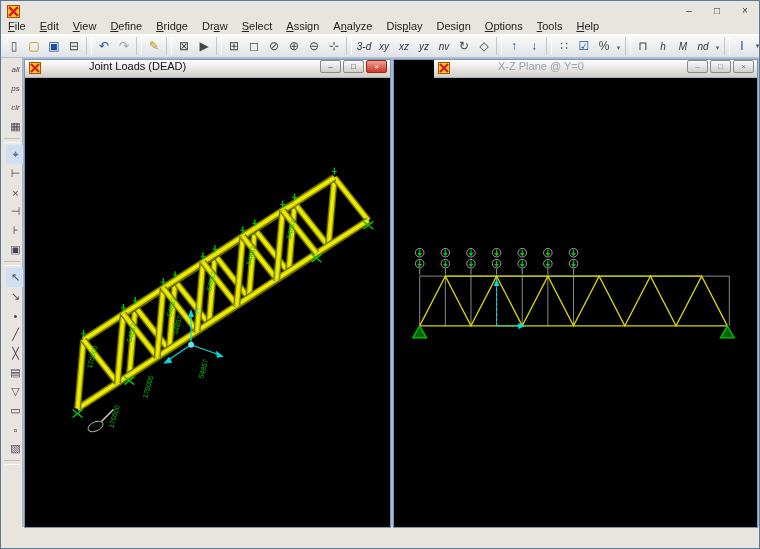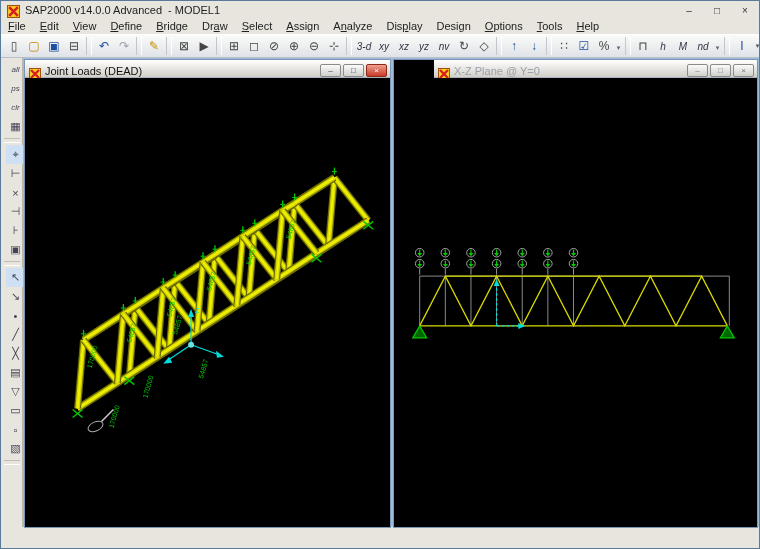--- a/index.html
+++ b/index.html
@@ -30,22 +30,22 @@
   
   .workspace{position:absolute;top:57px;left:0;right:0;bottom:21px;}
   .side-toolbar{position:absolute;left:0;top:0;width:22px;height:100%;background:#e8e5de;border-right:1px solid #bab6ac;
                 display:flex;flex-direction:column;align-items:center;padding-top:2px;}
   .sbtn{width:19px;height:19px;display:flex;align-items:center;justify-content:center;font-size:11px;color:#445;
         border:1px solid transparent;flex:0 0 auto;cursor:default;margin-left:8px;}
   .sbtn.txt{font-size:8px;font-style:italic;}
   .ssep{width:16px;height:5px;border-top:1px solid #c2beb4;border-bottom:1px solid #fff;margin:2px 0;flex:0 0 auto;}
   .mdi{position:absolute;left:22px;top:0;right:0;bottom:0;background:#9fbcd8;}
   .child{position:absolute;border:1px solid #7a96b8;background:#000;}
-  .child .ctitle{height:18px;background:linear-gradient(#ffffff,#d2cfc8);display:flex;align-items:flex-end;
-                 border-bottom:1px solid #aab4c0;padding:0 2px 0 4px;}
+  .child .ctitle{height:18px;background:linear-gradient(#ffffff,#d2cfc8);display:flex;align-items:flex-start;
+                 border-bottom:1px solid #aab4c0;padding:0 2px 0 4px;gap:44px;}
   .child .cicon{width:12px;height:11px;margin-right:4px;flex:0 0 auto;}
   .child .ctext{font-size:11px;color:#111;white-space:nowrap;}
   .child.inactive .ctext{color:#98a0aa;}
   .cbtns{margin-left:auto;display:flex;gap:2px;padding-right:1px;}
   .cbtn{width:21px;height:13px;border:1px solid #8a8a8a;border-radius:2px;background:linear-gradient(#fbfbfb,#cfcfcb);
         font-size:8px;line-height:11px;text-align:center;color:#333;cursor:default;}
   .child.active .cbtn.close{background:linear-gradient(#f0a090,#c93a28);border-color:#902818;color:#fff;}
   .child.inactive .cbtn{color:#777;}
   .cclient{position:absolute;top:18px;left:0;right:0;bottom:0;background:#000;overflow:hidden;}
   .cclient svg{display:block;width:100%;height:100%;}
@@ -67,21 +67,20 @@
 
 <div class="app">
 
   <div class="titlebar">
     <span class="appicon">
       <svg viewBox="0 0 12 12">
           <rect x="0.5" y="0.5" width="11" height="11" fill="#ffd020" stroke="#a05010"></rect>
           <path d="M2 2 L10 10 M10 2 L2 10" stroke="#d42020" stroke-width="2.4"></path>
         </svg>
     </span>
-    <span class="title">SAP2000 v14.0.0 Advanced  - MODEL1</span>
     <div class="wcontrols">
       <div class="wbtn">–</div>
       <div class="wbtn">□</div>
       <div class="wbtn">×</div>
     </div>
   </div>
 
   <div class="menubar">
 
   <div class="menu-item"><span><u>F</u>ile</span></div>

